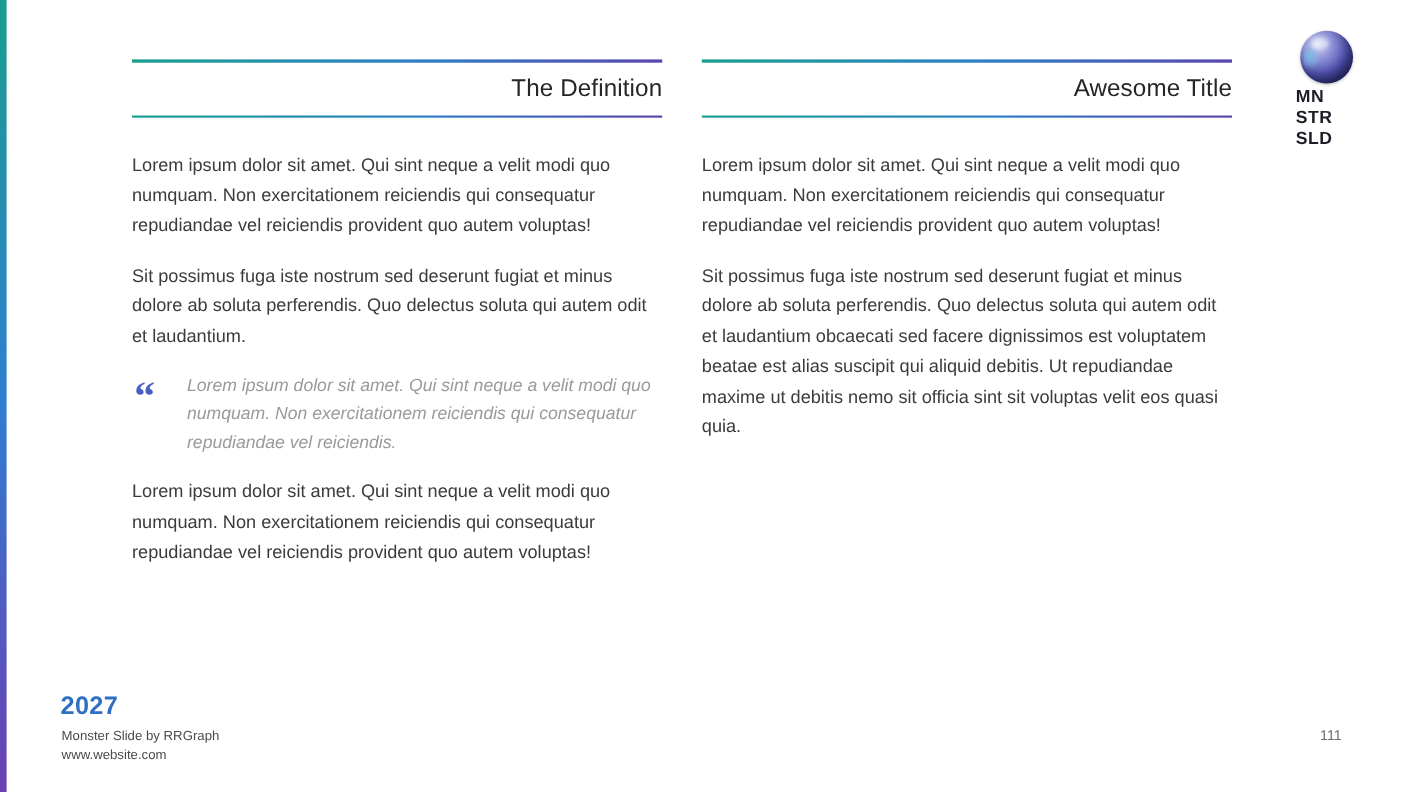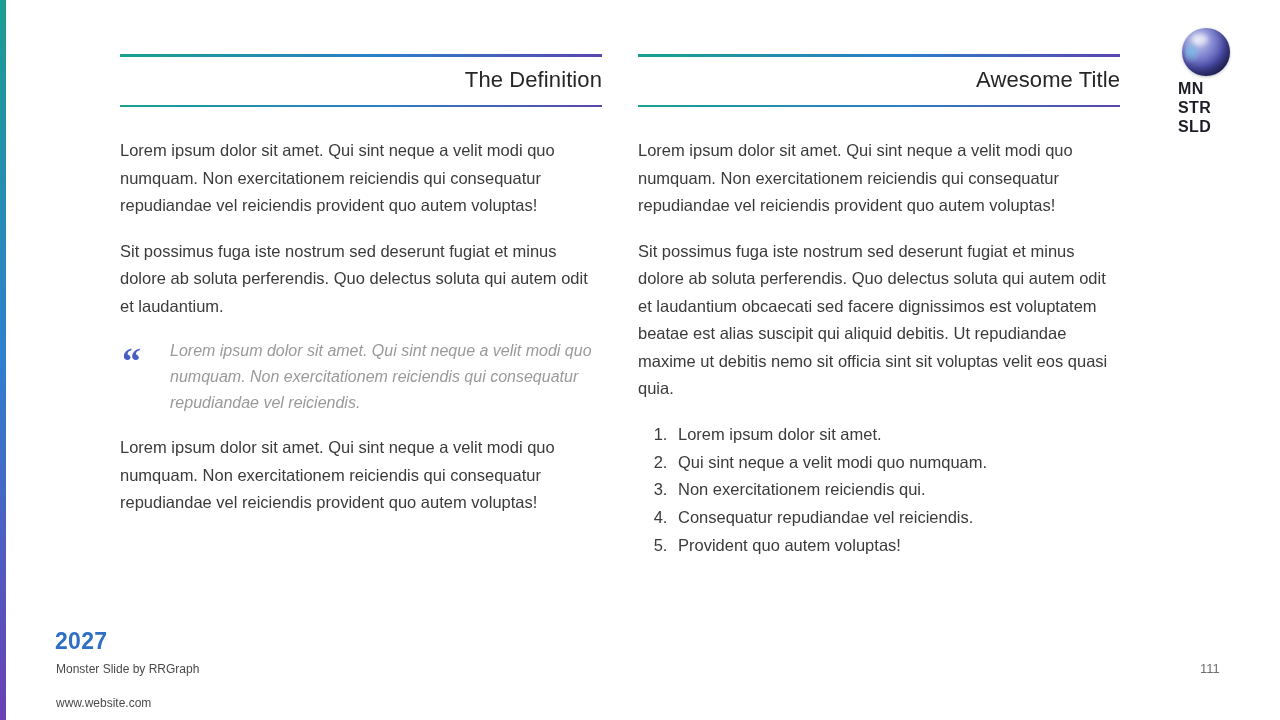--- a/index.html
+++ b/index.html
@@ -129,21 +129,21 @@
   .footer-line1 {
     position: absolute;
     left: 56px;
     top: 662px;
     font-size: 12px;
     color: #4a4a4a;
   }
   .footer-line2 {
     position: absolute;
     left: 56px;
-    top: 696px;
+    top: 679px;
     font-size: 12px;
     color: #4a4a4a;
   }
   .page-number {
     position: absolute;
     left: 1200px;
     top: 661px;
     font-size: 13px;
     color: #6f6f6f;
   }
@@ -222,27 +222,20 @@
     </div>
 
     <div class="col">
       <div class="col-rule"></div>
       <h2 class="col-title">Awesome Title</h2>
       <div class="col-underline"></div>
 
       <p class="body-text">Lorem ipsum dolor sit amet. Qui sint neque a velit modi quo numquam. Non exercitationem reiciendis qui consequatur repudiandae vel reiciendis provident quo autem voluptas!</p>
       <p class="body-text">Sit possimus fuga iste nostrum sed deserunt fugiat et minus dolore ab soluta perferendis. Quo delectus soluta qui autem odit et laudantium obcaecati sed facere dignissimos est voluptatem beatae est alias suscipit qui aliquid debitis. Ut repudiandae maxime ut debitis nemo sit officia sint sit voluptas velit eos quasi quia.</p>
 
-      <ol class="numbered">
-        <li>Lorem ipsum dolor sit amet.</li>
-        <li>Qui sint neque a velit modi quo numquam.</li>
-        <li>Non exercitationem reiciendis qui.</li>
-        <li>Consequatur repudiandae vel reiciendis.</li>
-        <li>Provident quo autem voluptas!</li>
-      </ol>
     </div>
 
   </div>
 
   <div class="logo">
     <div class="logo-orb"></div>
     <div class="logo-text">
       <div>MN</div>
       <div>STR</div>
       <div>SLD</div>

